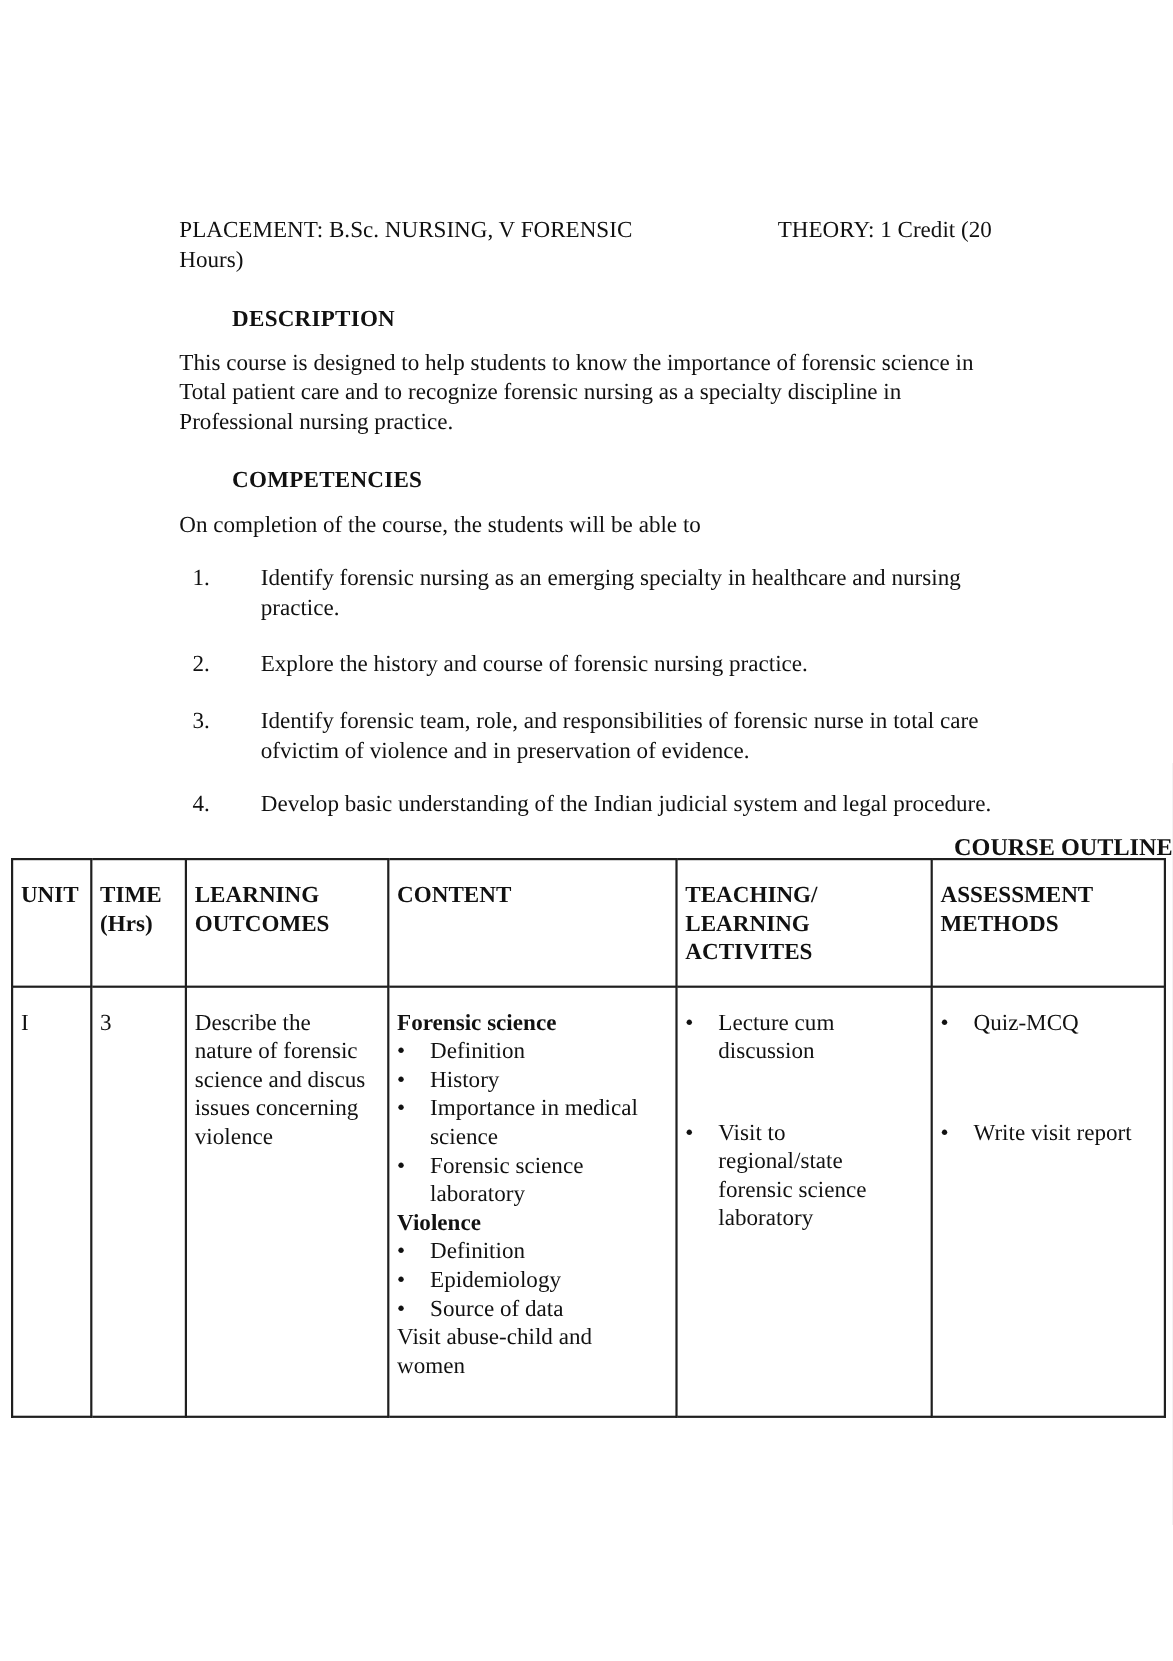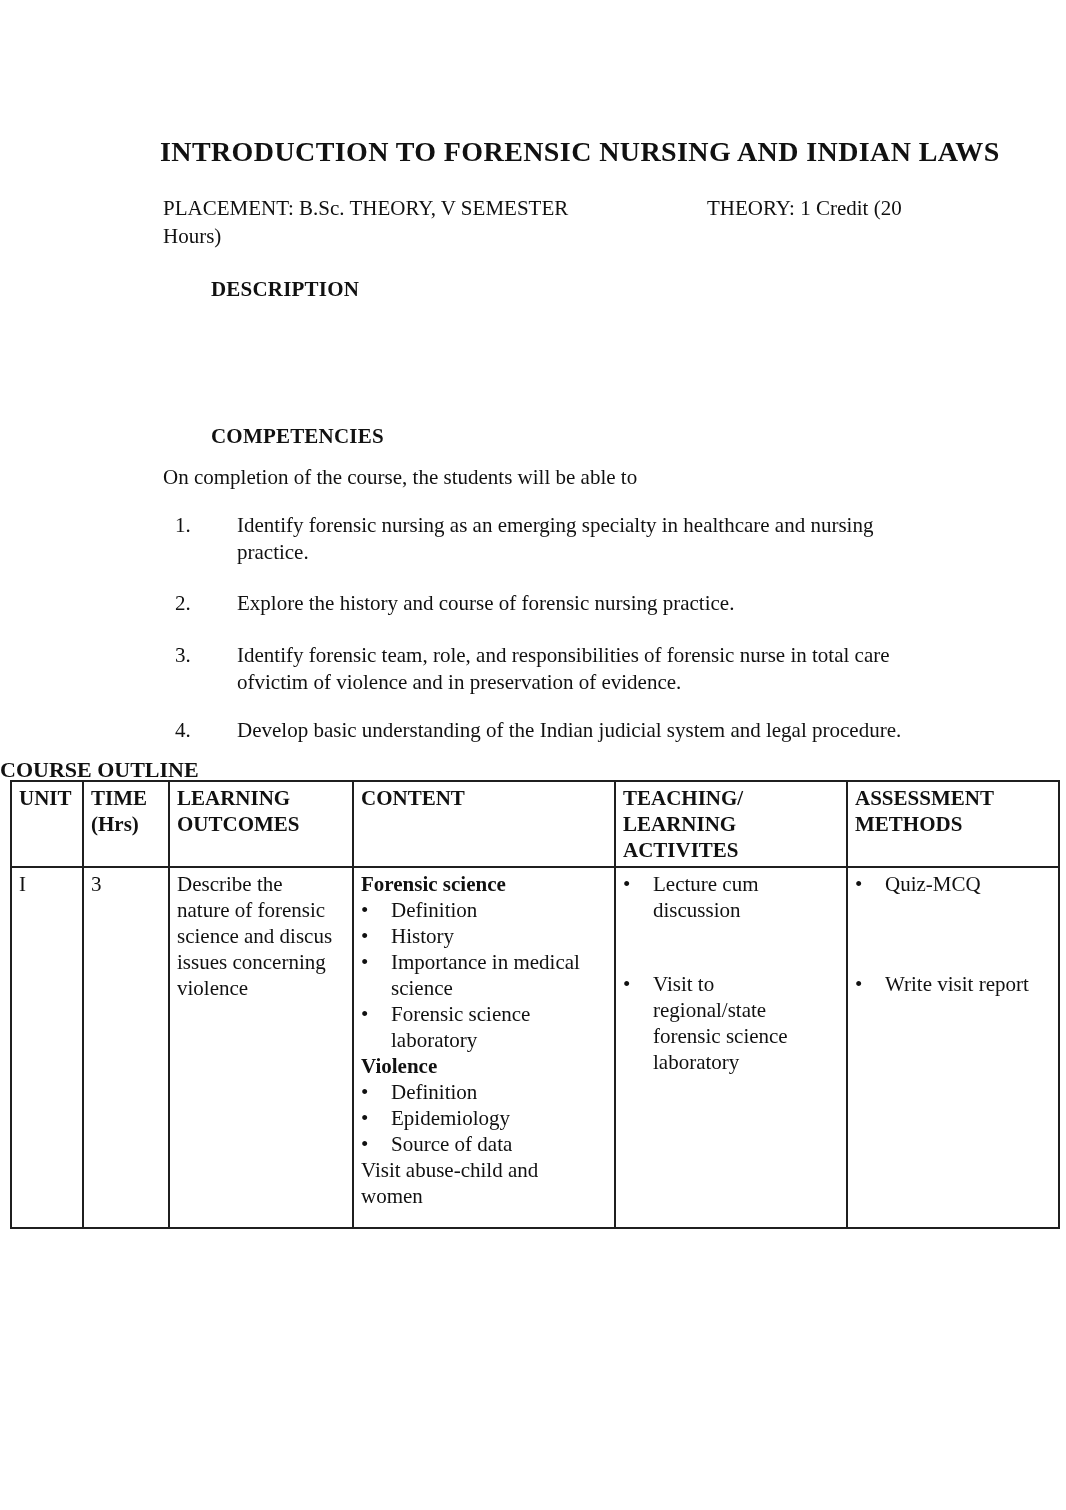--- a/index.html
+++ b/index.html
@@ -16,61 +16,63 @@
     letter-spacing:.4px;white-space:nowrap;
   }
   .line{font-size:21px;line-height:28px;white-space:nowrap;}
   .h2{font-size:21px;font-weight:bold;letter-spacing:.2px;margin-left:41px;}
   .body-text{font-size:21px;line-height:27px;}
   .para{width:800px;}
   .list-item{display:flex;}
   .list-num{width:30px;flex:0 0 30px;}
   .list-text{width:700px;margin-left:32px;}
   
-  .caption{left:0;top:757px;width:100%;text-align:left;font-size:22px;font-weight:bold;}
+  .caption{left:0;top:757px;width:100%;text-align:right;font-size:22px;font-weight:bold;}
   table.outline{
     left:10px;top:780px;position:absolute;border-collapse:collapse;
     table-layout:fixed;width:1048px;
   }
   table.outline th,table.outline td{
     border:2px solid #1f1f1f;vertical-align:top;text-align:left;
-    padding:3px 7px;font-size:21px;line-height:26px;
+    padding:18px 7px;font-size:21px;line-height:26px;
   }
   table.outline th{font-weight:bold;height:70px;}
   table.outline td{height:353px;}
   .cell-head{font-weight:bold;}
   .bullet{display:flex;}
   .dot{width:30px;flex:0 0 30px;}
   .bt{flex:1;}
   .gap48{margin-top:48px;}
   .gap74{margin-top:74px;}
   .watermark{
     left:184px;top:1406px;font-family:"Liberation Sans","DejaVu Sans",sans-serif;
     font-size:90px;line-height:1;white-space:nowrap;letter-spacing:-1px;
   }
 </style>
 </head>
 <body>
 
 <div class="page">
 
-  <h1 class="abs title">INTRODUCTION TO FORENSIC NURSING AND INDIAN LAWS</h1>
 
   <div class="abs line" style="left:163px;top:194px">
-    <span class="b">PLACEMENT:</span><span> B.Sc. THEORY, V SEMESTER</span>
+    <span class="b">PLACEMENT:</span><span> B.Sc. NURSING, V FORENSIC</span>
   </div>
 
   <div class="abs line" style="left:707px;top:194px">
     <span class="b">THEORY:</span><span> 1 Credit (20</span>
   </div>
 
   <div class="abs line" style="left:163px;top:222px">Hours)</div>
 
   <div class="abs h2" style="left:170px;top:277px">DESCRIPTION</div>
 
+  <div class="abs body-text pre para" style="left:163px;top:316px">This course is designed to help students to know the importance of forensic science in
+Total patient care and to recognize forensic nursing as a specialty discipline in
+Professional nursing practice.</div>
 
   <div class="abs h2" style="left:170px;top:424px">COMPETENCIES</div>
 
   <div class="abs body-text" style="left:163px;top:464px">On completion of the course, the students will be able to</div>
 
   <div class="abs body-text list-item" style="left:175px;top:512px">
     <span class="list-num">1.</span>
     <span class="list-text pre">Identify  forensic nursing as an emerging specialty in healthcare and nursing
 practice.</span>
   </div>

